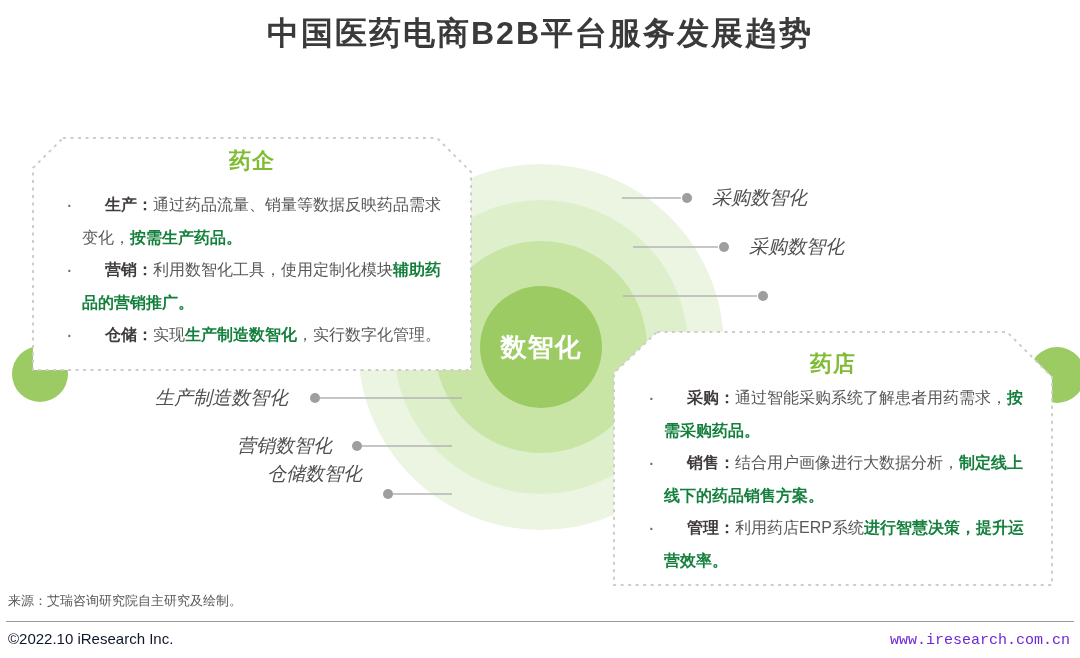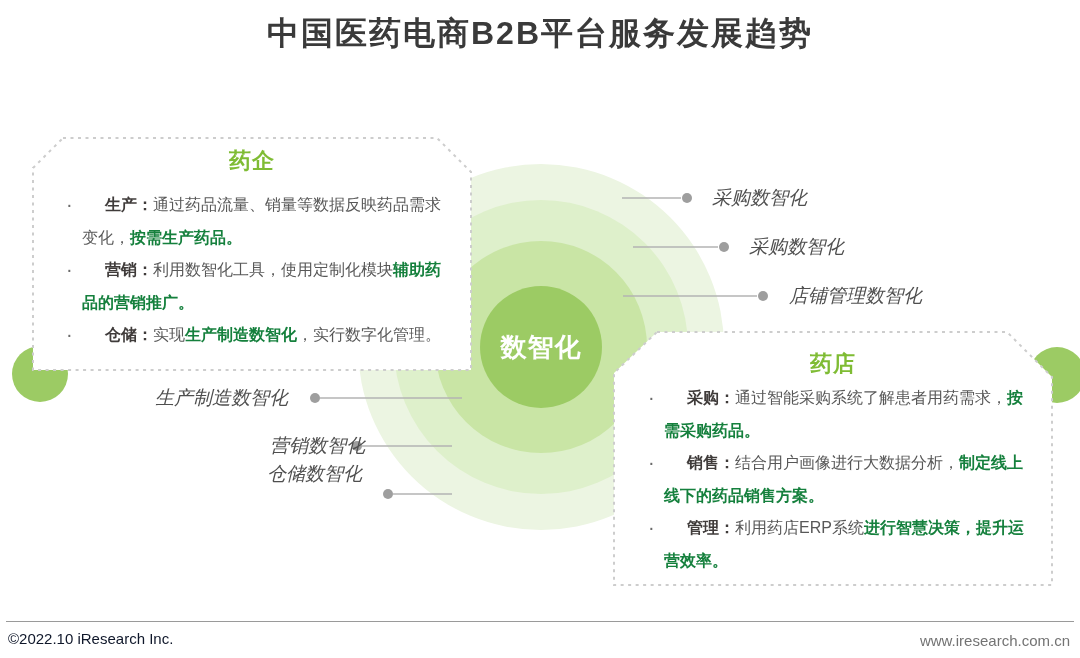--- a/index.html
+++ b/index.html
@@ -27,21 +27,21 @@
     width:130px;text-align:center;color:#ffffff;font-size:26px;font-weight:700;
     letter-spacing:1px;line-height:34px;
   }
   .sat{
     font-size:19px;color:#4f4f4f;white-space:nowrap;line-height:22px;font-style:italic;
   }
   .sat.right-align{text-align:left;}
   .source{left:8px;top:592px;font-size:13px;color:#595757;}
   .rule{left:6px;right:6px;top:621px;height:1px;background:#9a9a9a;}
   .copyright{left:8px;top:630px;font-size:15px;color:#0f172a;}
-  .website{right:10px;top:632px;font-size:15px;color:#737373;}
+  .website{right:10px;top:632px;font-size:15px;color:#6d28d9;font-family:Liberation Mono, monospace;}
 </style>
 </head>
 <body>
 
 <div class="stage">
 
   <svg class="layer" width="1080" height="658" viewBox="0 0 1080 658">
 
     <circle cx="541" cy="347" r="183" fill="#ecf5e2"></circle>
     <circle cx="541" cy="347" r="147" fill="#def0cb"></circle>
@@ -100,23 +100,23 @@
       <span class="lbl">销售：</span><span>结合用户画像进行大数据分析，</span><span class="grn">制定线上线下的药品销售方案。</span><span></span>
     </div>
     <div class="bullet">
       <span class="dot">·</span>
       <span class="lbl">管理：</span><span>利用药店ERP系统</span><span class="grn">进行智慧决策，提升运营效率。</span><span></span>
     </div>
   </div>
 
   <div class="abs sat" style="left:712px;top:187px;">采购数智化</div>
   <div class="abs sat" style="left:749px;top:236px;">采购数智化</div>
-  <div class="abs sat" style="left:789px;top:285px;">店铺管理数智化</div>
 
   <div class="abs sat right-align" style="right:792px;top:387px;">生产制造数智化</div>
-  <div class="abs sat right-align" style="right:715px;top:435px;margin-left:41px;">营销数智化</div>
+  <div class="abs sat right-align" style="right:748px;top:435px;margin-left:41px;">营销数智化</div>
   <div class="abs sat right-align" style="right:718px;top:463px;">仓储数智化</div>
 
+  <div class="abs source">来源：艾瑞咨询研究院自主研究及绘制。</div>
   <div class="abs rule"></div>
   <div class="abs copyright">©2022.10 iResearch Inc.</div>
   <div class="abs website">www.iresearch.com.cn</div>
 
 </div>
 
 </body></html>

